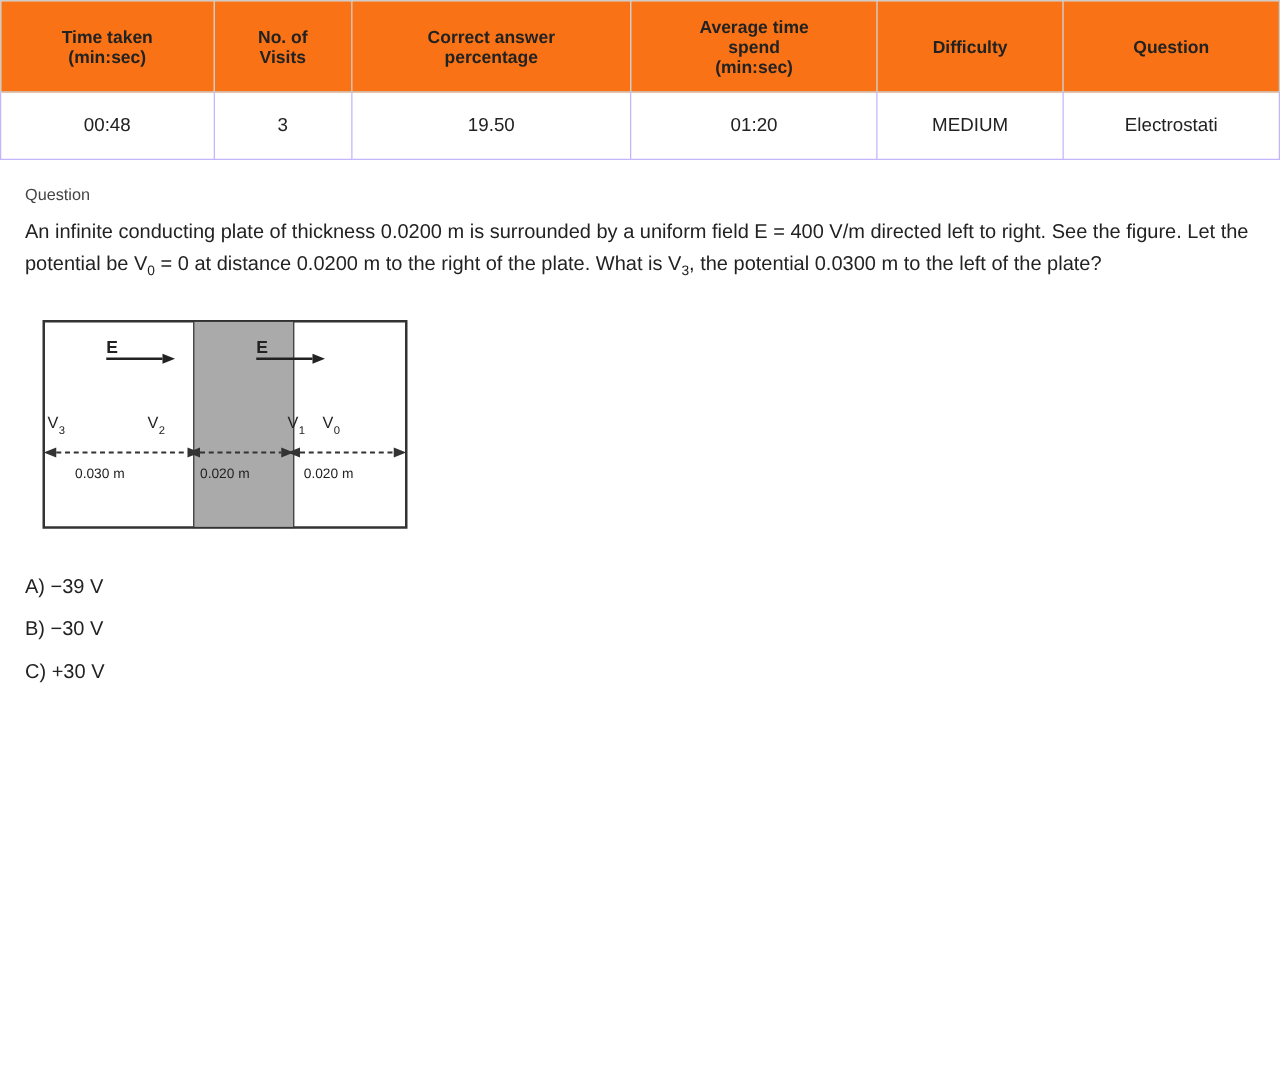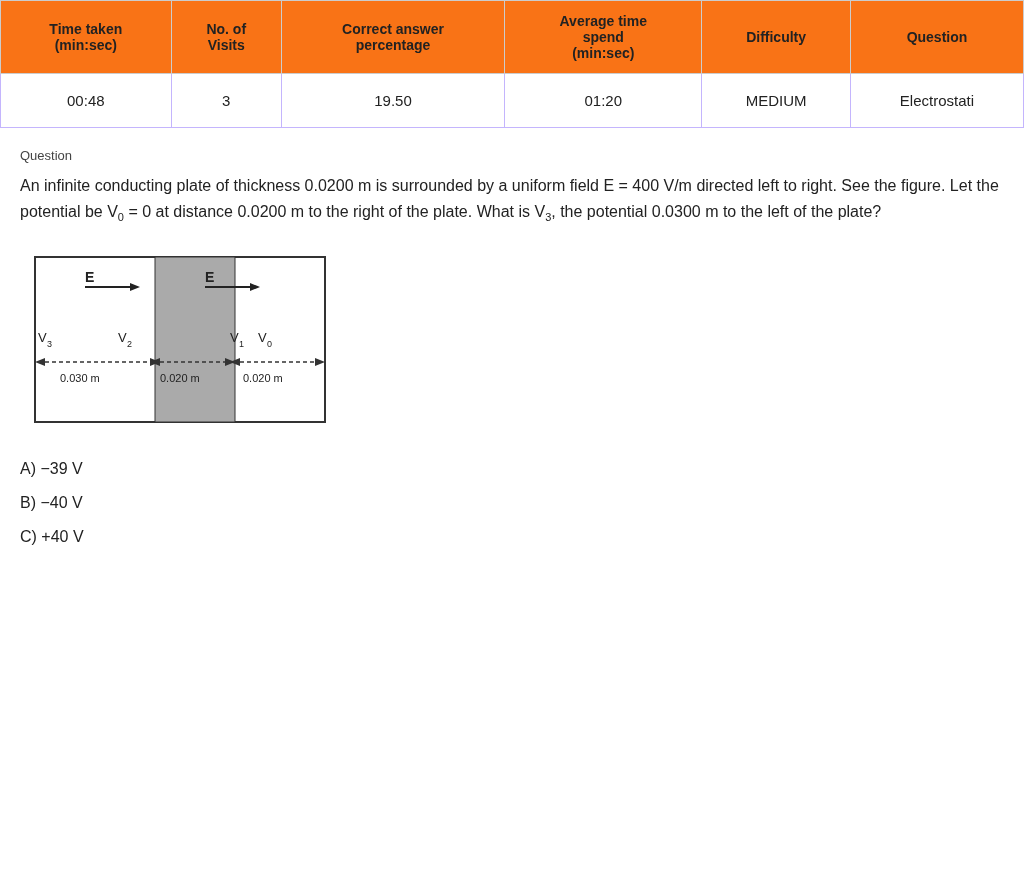--- a/index.html
+++ b/index.html
@@ -172,19 +172,19 @@
   </div>
 </div>
 
 <div class="answer-options">
   <div class="answer-option">
     <span>A) </span>
     <span>−39 V</span>
   </div>
   <div class="answer-option">
     <span>B) </span>
-    <span>−40 V</span>
+    <span>−30 V</span>
   </div>
   <div class="answer-option">
     <span>C) </span>
-    <span>+40 V</span>
+    <span>+30 V</span>
   </div>
 </div>
 
 </body></html>

